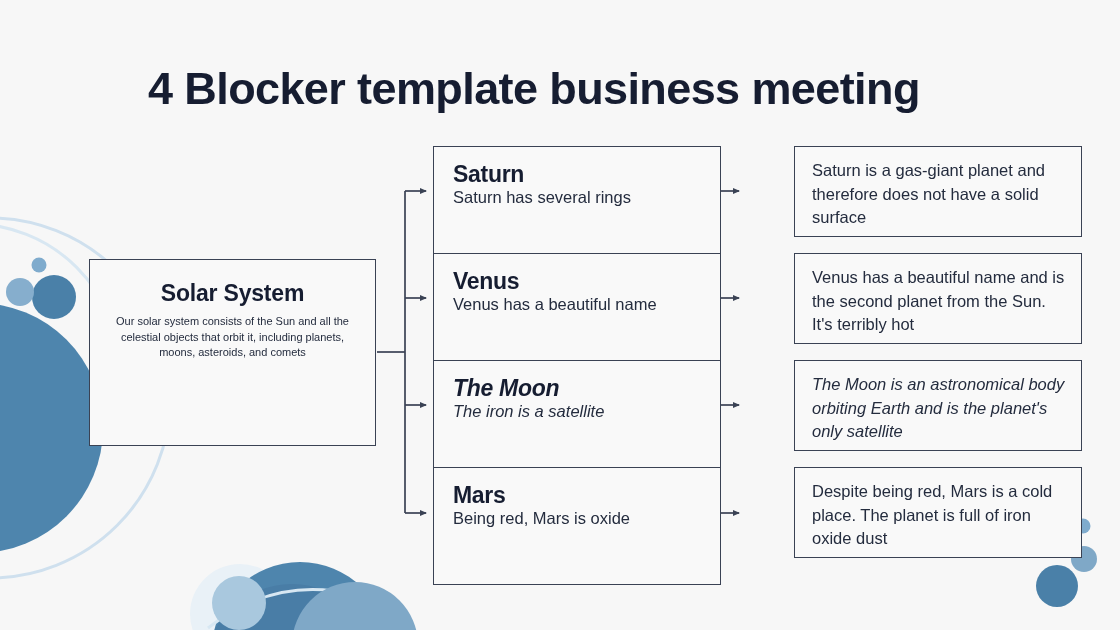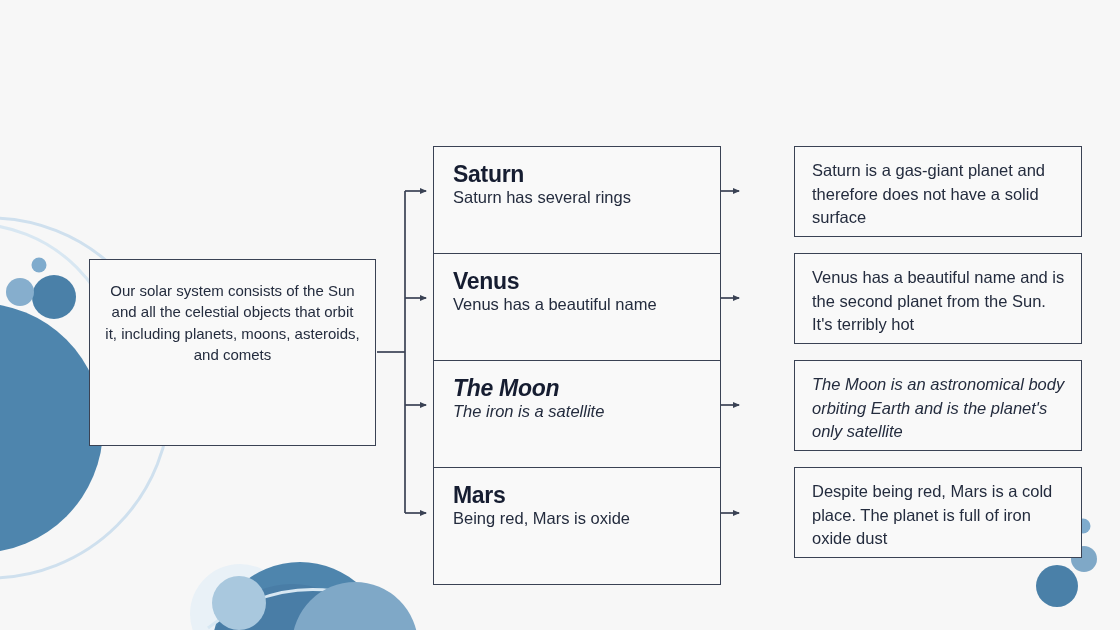--- a/index.html
+++ b/index.html
@@ -64,21 +64,21 @@
     text-align: center;
   }
   #root-title {
     font-size: 23px;
     font-weight: bold;
     color: #161d31;
     letter-spacing: -0.2px;
     margin-bottom: 7px;
   }
   #root-desc {
-    font-size: 15px;
+    font-size: 11px;
     color: #242c3e;
     line-height: 1.42;
   }
 
   .mid-box {
     left: 433px;
     width: 288px;
     height: 118px;
     padding: 14px 0 16px 19px;
   }
@@ -141,20 +141,21 @@
     <circle cx="292" cy="672" r="88" fill="#4576a0" opacity="0.55"></circle>
     <path d="M 208 628 Q 295 560 400 612" fill="none" stroke="#d7e7f2" stroke-width="3"></path>
     <circle cx="239" cy="603" r="27" fill="#a9c8de"></circle>
     <circle cx="355" cy="645" r="63" fill="#7fa8c7"></circle>
 
     <circle cx="1083" cy="526" r="7.5" fill="#7fabcd"></circle>
     <circle cx="1084" cy="559" r="13" fill="#7fa8c7"></circle>
     <circle cx="1057" cy="586" r="21" fill="#4a80a8"></circle>
   </svg>
 
+  <div id="title">4 Blocker template business meeting</div>
 
   <svg id="connectors" viewBox="0 0 1120 630" width="1120" height="630" aria-hidden="true">
     <defs>
       <marker id="arrowhead" markerWidth="7" markerHeight="7" refX="6" refY="3" orient="auto" markerUnits="userSpaceOnUse">
         <path d="M0,0 L7,3 L0,6 z" fill="#3a4254"></path>
       </marker>
     </defs>
     <g stroke="#3a4254" stroke-width="1.7" fill="none">
 
       <path d="M 377 352 L 405 352"></path>
@@ -167,20 +168,21 @@
       <path d="M 405 513 L 426 513" marker-end="url(#arrowhead)"></path>
 
       <path d="M 721 191 L 739 191" marker-end="url(#arrowhead)"></path>
       <path d="M 721 298 L 739 298" marker-end="url(#arrowhead)"></path>
       <path d="M 721 405 L 739 405" marker-end="url(#arrowhead)"></path>
       <path d="M 721 513 L 739 513" marker-end="url(#arrowhead)"></path>
     </g>
   </svg>
 
   <div class="box" id="root-box">
+    <div id="root-title">Solar System</div>
     <div id="root-desc">Our solar system consists of the Sun and all the celestial objects that orbit it, including planets, moons, asteroids, and comets</div>
   </div>
 
   <div class="box mid-box row0">
     <div class="mid-title">Saturn</div>
     <div class="mid-sub">Saturn has several rings</div>
   </div>
   <div class="box mid-box row1">
     <div class="mid-title">Venus</div>
     <div class="mid-sub">Venus has a beautiful name</div>

